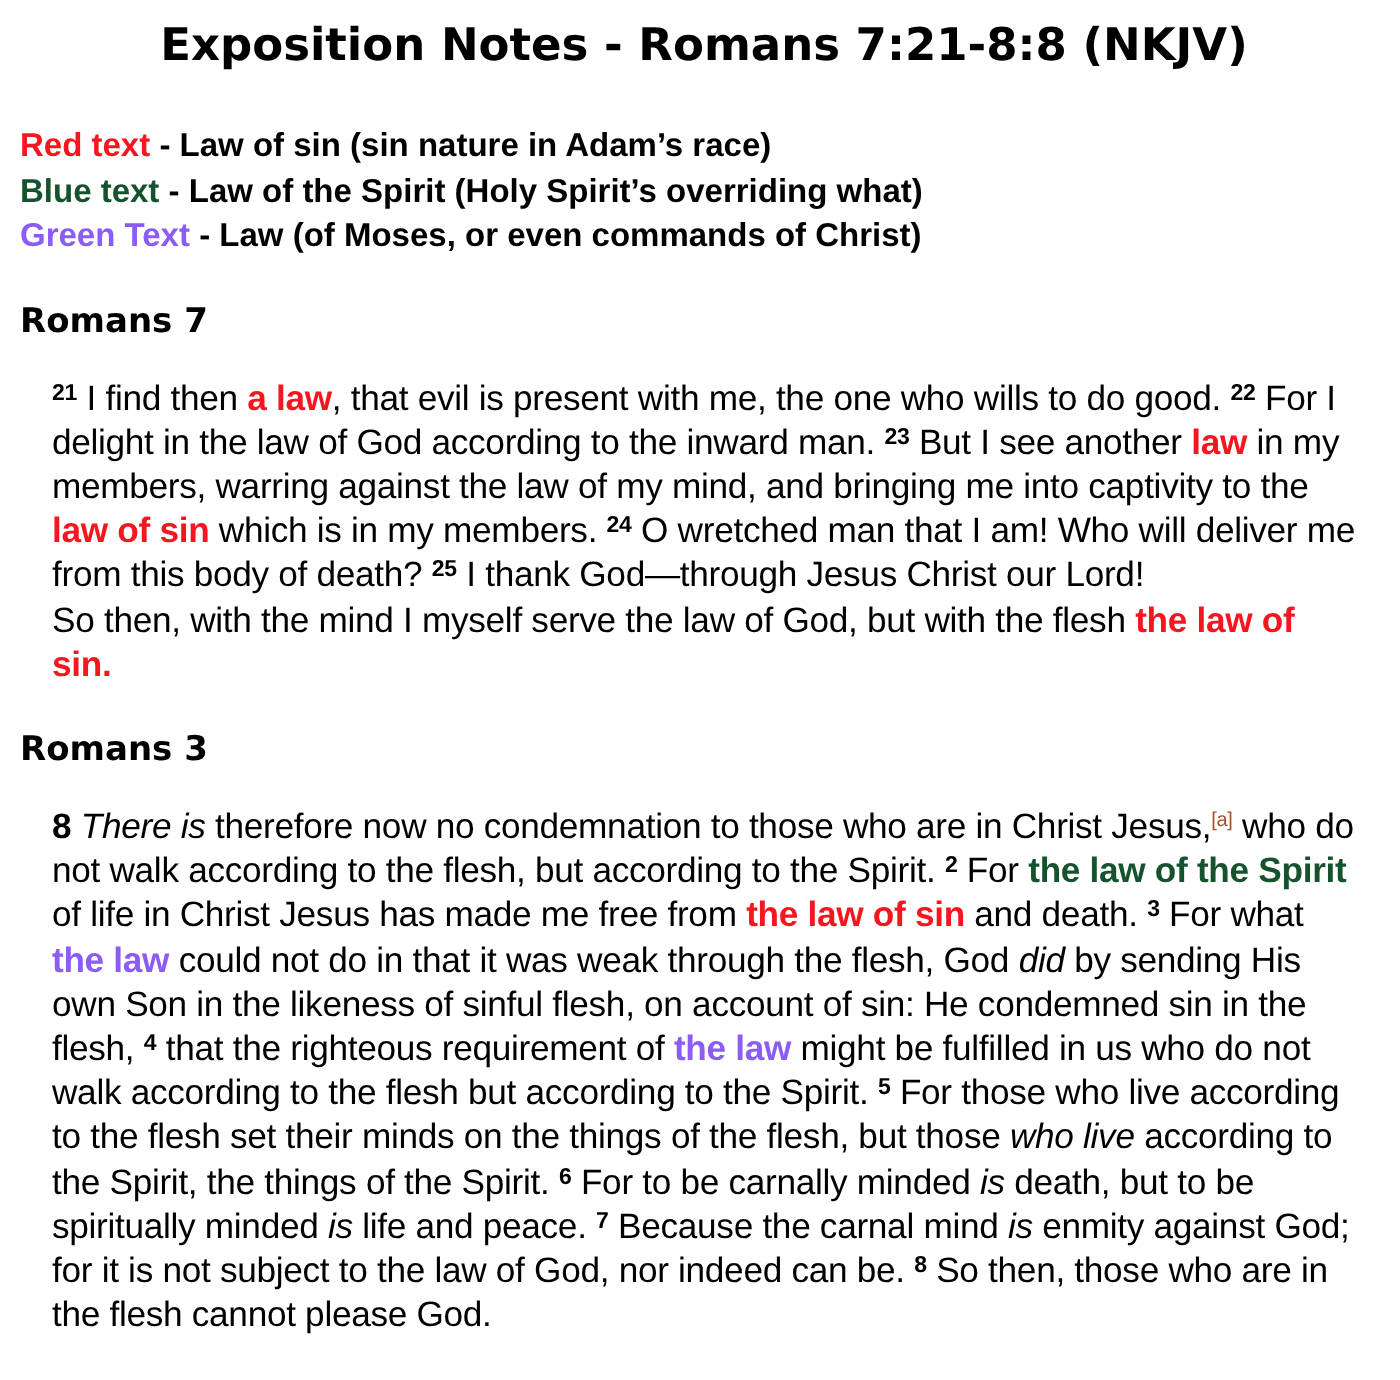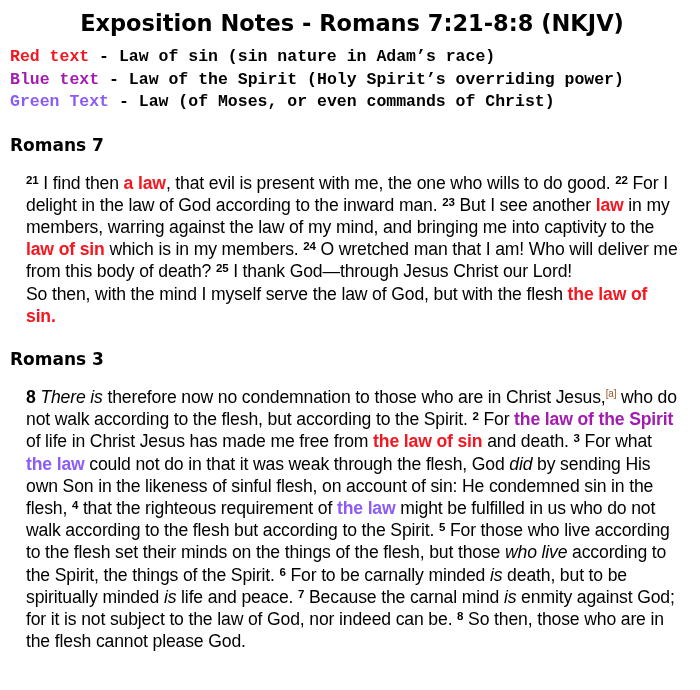--- a/index.html
+++ b/index.html
@@ -10,63 +10,63 @@
       font-weight: bold;
       font-size: 22.5px;
       text-align: center;
       margin: 0;
       padding-top: 8px;
       height: 36px;
       line-height: 30px;
       letter-spacing: 0px;
     }
     .legend {
-      font-family: Liberation Mono, monospace;
+      font-family: Liberation Sans, sans-serif;
       font-weight: bold;
       font-size: 16.5px;
       line-height: 22.5px;
-      margin-top: 2px;
+      margin-top: 18px;
     }
     .legend-line { white-space: nowrap; }
     .section-heading {
       font-family: "DejaVu Sans", sans-serif;
       font-weight: bold;
       font-size: 17px;
       line-height: 22px;
       margin: 0;
     }
     .rom7 { margin-top: 20px; }
     .rom8 { margin-top: 21px; }
     .body-text {
       font-family: "Liberation Sans", sans-serif;
       font-size: 17.6px;
       line-height: 22.2px;
       margin: 16px;
       letter-spacing: -0.15px;
     }
     .c-red { color: #f5161f; font-weight: bold; }
-    .c-blue { color: #a21caf; font-weight: bold; text-align: center; }
+    .c-blue { color: #14532d; font-weight: bold; text-align: center; }
     .c-green { color: #8b5cf6; font-weight: bold; }
     .vnum { font-weight: bold; font-size: 11.5px; vertical-align: 5px; line-height: 0; }
     .chapnum { font-weight: bold; }
     .it { font-style: italic; }
     .fn { font-size: 10px; vertical-align: 6px; line-height: 0; color: #a0522d; }
   </style>
 </head>
 <body>
 
 <div class="page">
   <h1 class="title">Exposition Notes - Romans 7:21-8:8 (NKJV)</h1>
 
   <div class="legend">
     <div class="legend-line">
       <span class="c-red">Red text</span><span> - </span><span>Law of sin (sin nature in Adam’s race)</span>
     </div>
     <div class="legend-line">
-      <span class="c-blue">Blue text</span><span> - </span><span>Law of the Spirit (Holy Spirit’s overriding power)</span>
+      <span class="c-blue">Blue text</span><span> - </span><span>Law of the Spirit (Holy Spirit’s overriding what)</span>
     </div>
     <div class="legend-line">
       <span class="c-green">Green Text</span><span> - </span><span>Law (of Moses, or even commands of Christ)</span>
     </div>
   </div>
 
   <div class="section rom7">
     <h2 class="section-heading">Romans 7</h2>
     <p class="body-text"><span class="vnum">21</span><span> I find then </span><span class="c-red">a law</span><span>, that evil is present with me, the one who wills to do good. </span><span class="vnum">22</span><span> For I delight in the law of God according to the inward man. </span><span class="vnum">23</span><span> But I see another </span><span class="c-red">law</span><span> in my members, warring against the law of my mind, and bringing me into captivity to the </span><span class="c-red">law of sin</span><span> which is in my members. </span><span class="vnum">24</span><span> O wretched man that I am! Who will deliver me from this body of death? </span><span class="vnum">25</span><span> I thank God—through Jesus Christ our Lord!</span><br><span>So then, with the mind I myself serve the law of God, but with the flesh </span><span class="c-red">the law of sin.</span></p>
   </div>

